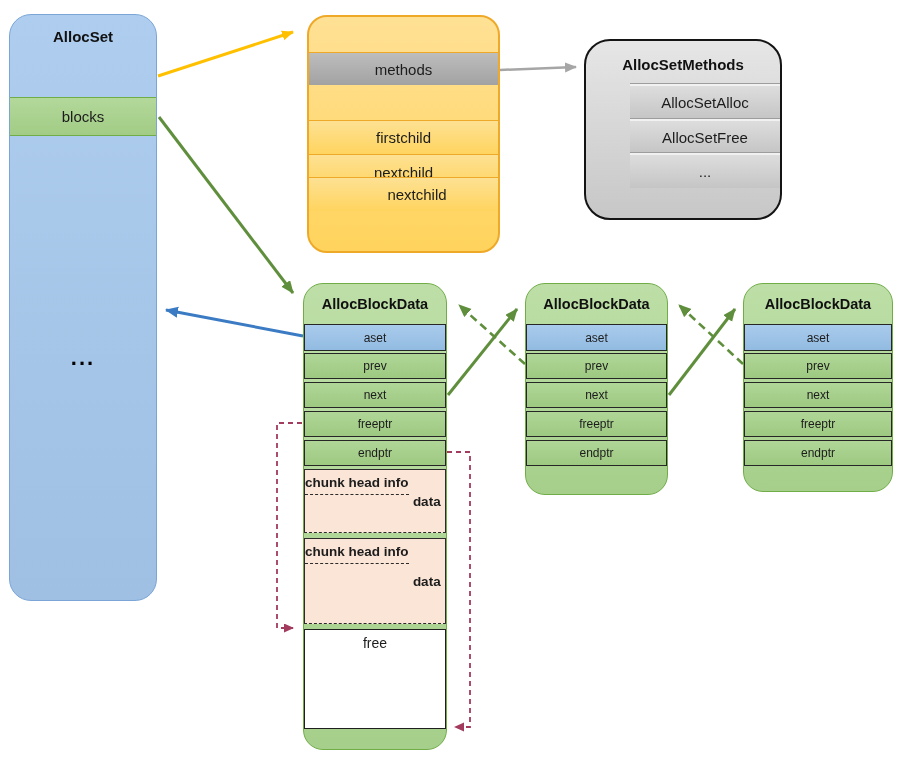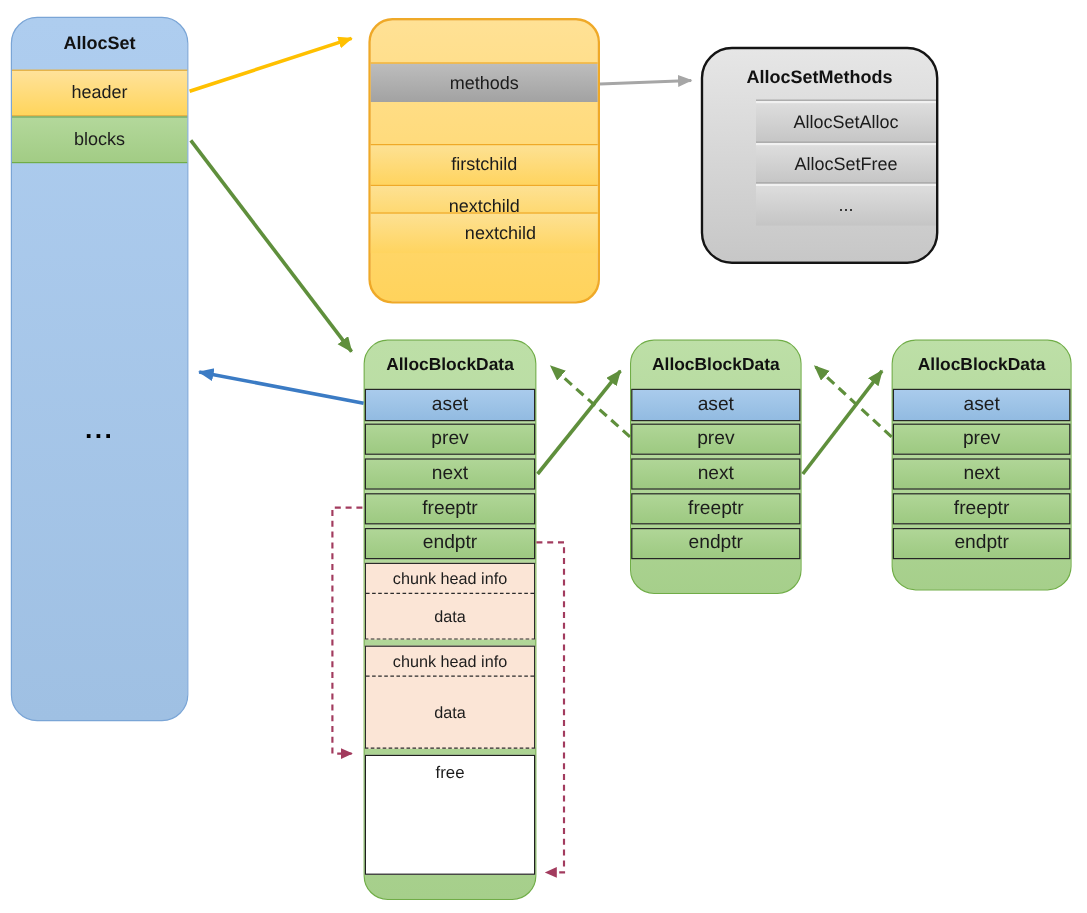--- a/index.html
+++ b/index.html
@@ -36,33 +36,33 @@
   .asm .row{border-top:2px solid #F1F1F1;box-shadow:0 -1px 0 #9D9D9D;
             background:linear-gradient(#DDDDDD,#C5C5C5);margin-left:44px;}
 
   
   .blockbox{border-radius:20px;background:linear-gradient(#BDDFA7,#A6CF8B);
             border:1.6px solid #70AD47;}
   .b1{left:303px;top:283px;width:144px;height:467px;}
   .b2{left:525px;top:283px;width:143px;height:212px;}
   .b3{left:743px;top:283px;width:150px;height:209px;}
   .blockbox .title{top:12px;font-size:14.5px;}
-  .blockbox .row{border:1.4px solid #262626;font-size:16px;
+  .blockbox .row{border:1.4px solid #262626;font-size:12px;
                  background:linear-gradient(#B0D697,#9DC981);}
   .blockbox .row.aset{background:linear-gradient(#A9CBEC,#92BBE1);}
   .r-aset{top:40px;height:27px;}
   .r-prev{top:69px;height:26px;}
   .r-next{top:98px;height:26px;}
   .r-freeptr{top:127px;height:26px;}
   .r-endptr{top:156px;height:26px;}
 
   
   .chunk{position:absolute;left:0;right:0;box-sizing:border-box;
          background:#FBE5D6;border:1.4px solid #2b2b2b;
-         border-bottom-style:dashed;display:flex;flex-direction:column;}
+         border-bottom-style:dashed;display:flex;flex-direction:row;font-weight:bold;}
   .chunk .head{height:24px;border-bottom:1.4px dashed #2b2b2b;display:flex;
                align-items:center;justify-content:center;font-size:13.5px;}
   .chunk .cdata{flex:1;display:flex;align-items:center;justify-content:center;
                 font-size:13.5px;}
   .c1{top:185px;height:64px;}
   .c2{top:254px;height:86px;}
   .freebox{position:absolute;left:0;right:0;top:345px;height:100px;
            box-sizing:border-box;background:#ffffff;border:1.6px solid #1f1f1f;
            display:flex;align-items:flex-start;justify-content:center;
            padding-top:5px;font-size:14px;}
@@ -70,21 +70,20 @@
   svg.arrows{position:absolute;left:0;top:0;width:906px;height:761px;
              pointer-events:none;z-index:5;}
 </style>
 </head>
 <body>
 
 <div class="stage">
 
   <div class="box allocset">
     <div class="title" style="top:13px;">AllocSet</div>
-    <div class="row yellow" style="top:43px;height:39px;">header</div>
     <div class="row greenband" style="top:82px;height:39px;">blocks</div>
     <div class="ellipsis" style="top:330px;">...</div>
   </div>
 
   <div class="box mcd">
     <div class="row gray" style="top:35px;height:33px;">methods</div>
     <div class="row" style="top:103px;height:34px;">firstchild</div>
     <div class="row" style="top:137px;height:35px;">nextchild</div>
     <div class="row" style="top:160px;height:34px;padding-left:27px;">nextchild</div>
   </div>

